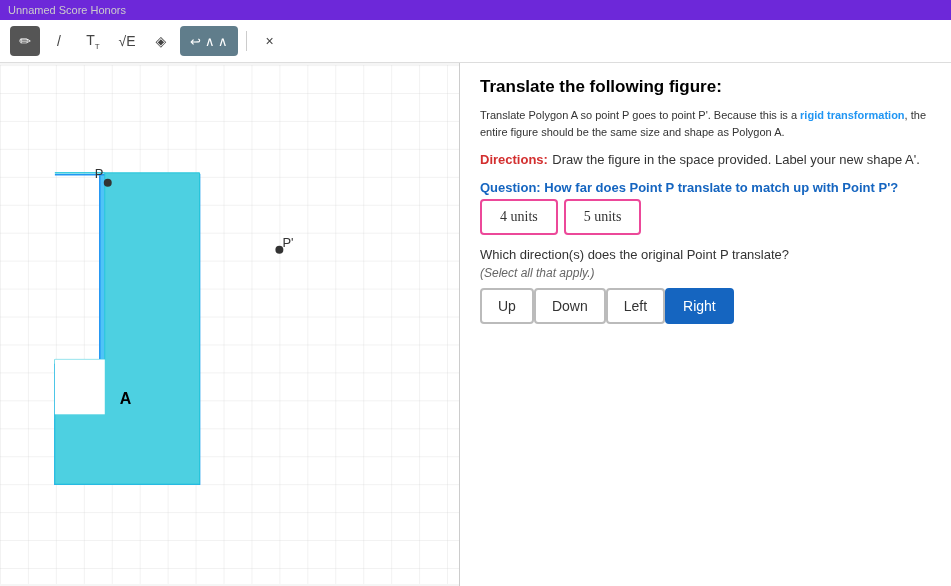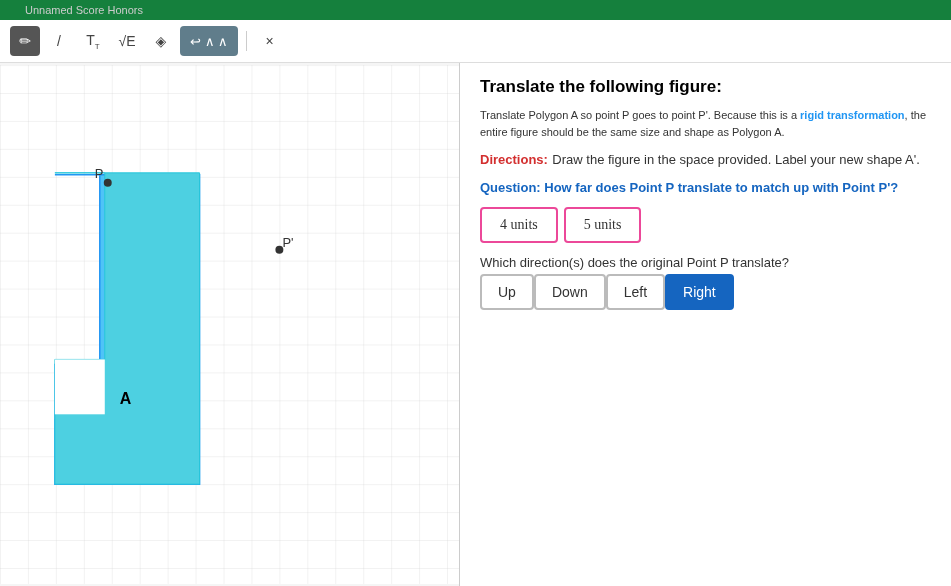--- a/index.html
+++ b/index.html
@@ -7,24 +7,24 @@
       font-family: Arial, sans-serif;
       background: #fff;
       width: 951px;
       height: 586px;
       overflow: hidden;
       display: flex;
       flex-direction: column;
     }
 
     .top-bar {
-      background: #15803d;
+      background: #6d28d9;
       color: #ccc;
       font-size: 11px;
-      padding: 2px 25px;
+      padding: 2px 8px;
       display: flex;
       align-items: center;
       gap: 8px;
       height: 20px;
     }
 
     .toolbar {
       display: flex;
       align-items: center;
       gap: 4px;
@@ -130,21 +130,21 @@
     }
 
     .question-section {
       margin-bottom: 12px;
     }
 
     .question-text {
       color: #1565c0;
       font-weight: bold;
       font-size: 13px;
-      margin-bottom: 12px;
+      margin-bottom: 4px;
     }
 
     .answer-buttons {
       display: flex;
       gap: 6px;
       flex-wrap: wrap;
       margin-bottom: 12px;
     }
 
     .answer-btn {
@@ -282,20 +282,21 @@
     <div class="question-section">
       <div class="question-text">Question: How far does Point P translate to match up with Point P'?</div>
       <div class="answer-buttons">
         <button class="answer-btn">4 units</button>
         <button class="answer-btn">5 units</button>
       </div>
     </div>
 
     <div class="direction-section">
       <div class="direction-question">Which direction(s) does the original Point P translate?</div>
+      <div class="select-all-note">(Select all that apply.)</div>
       <div class="direction-buttons">
         <button class="dir-btn">Up</button>
         <button class="dir-btn">Down</button>
         <button class="dir-btn">Left</button>
         <button class="dir-btn selected">Right</button>
       </div>
     </div>
 
   </div>
 </div>

